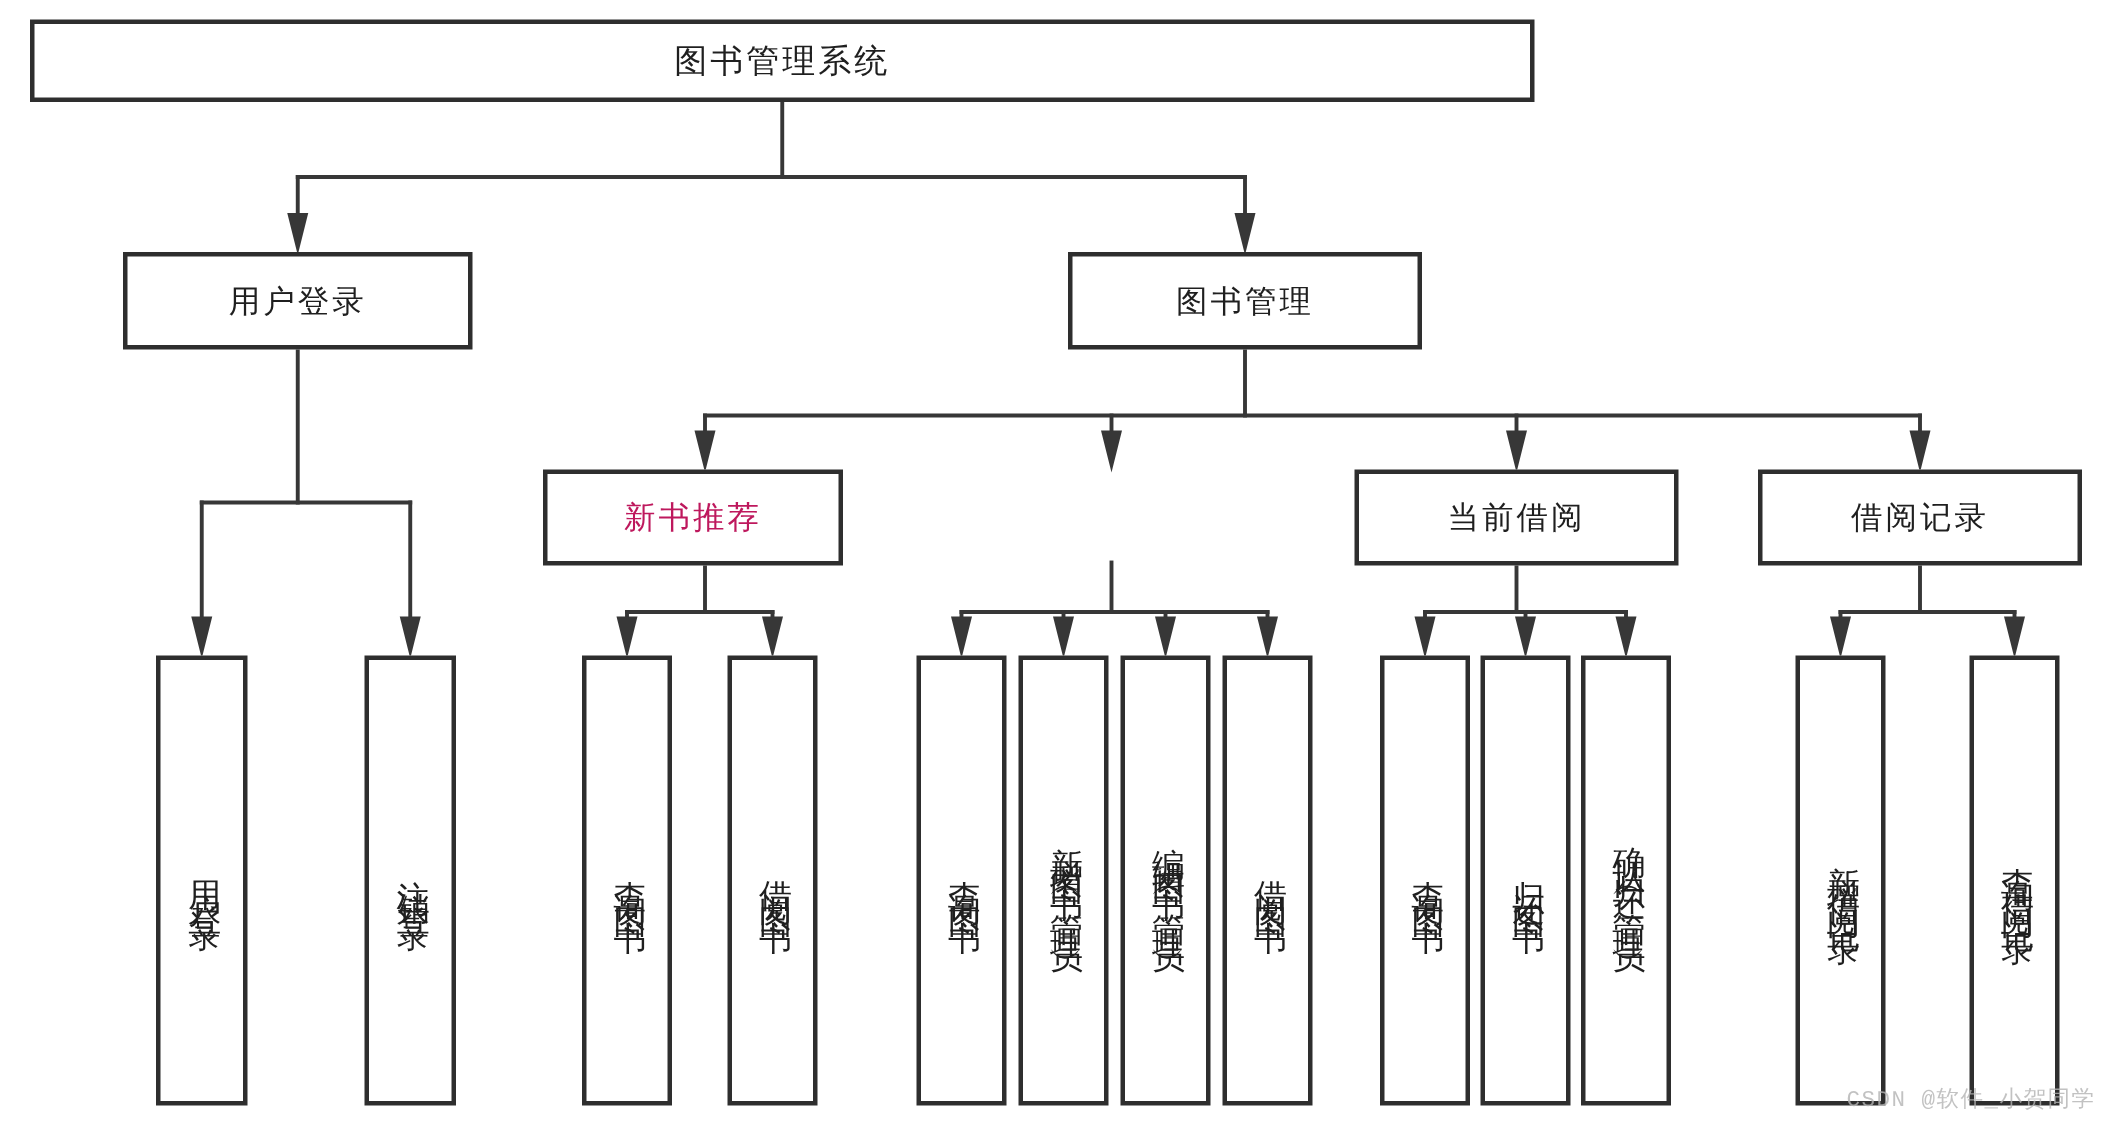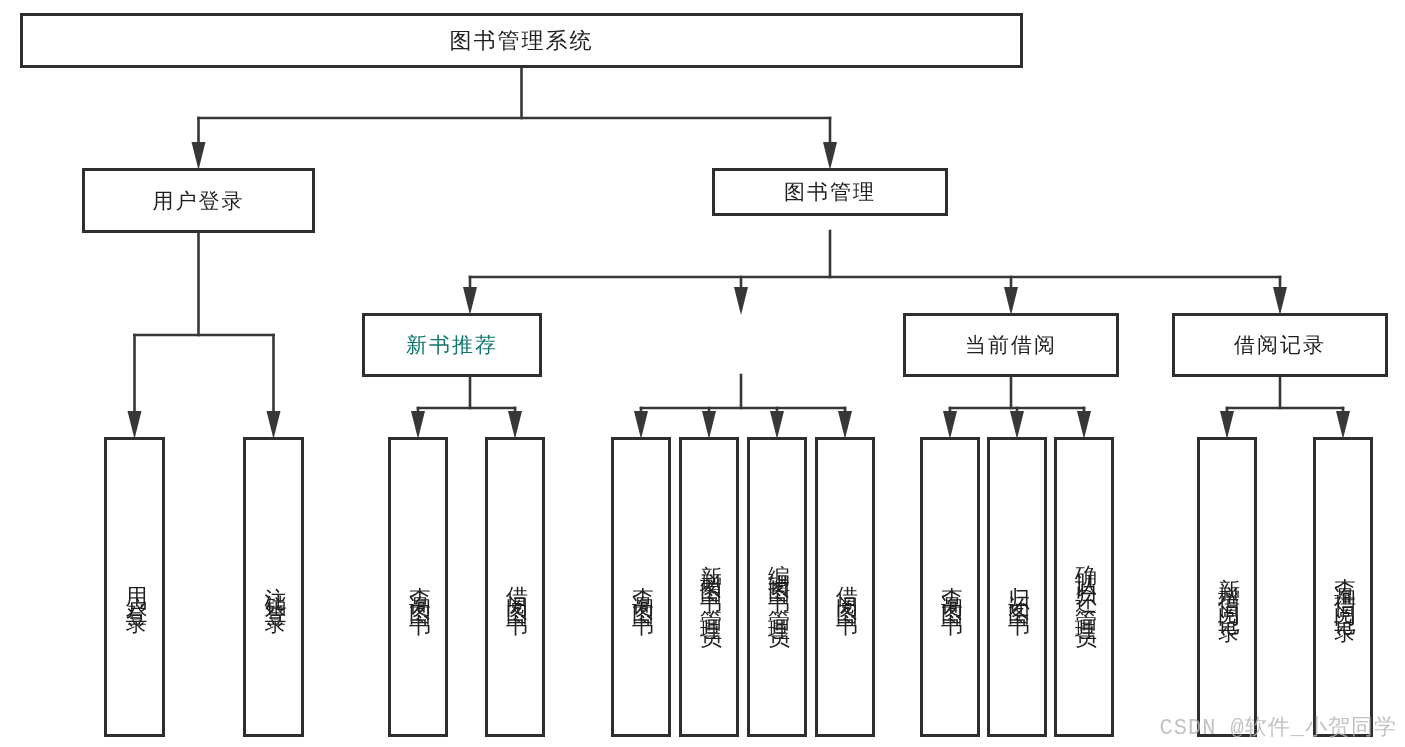--- a/index.html
+++ b/index.html
@@ -26,21 +26,21 @@
   .node.v span{
     writing-mode:vertical-rl;
     text-orientation:mixed;
     font-size:22px;
     letter-spacing:9px;
     line-height:1;
   }
   .watermark{
     position:absolute;
     right:8px;bottom:5px;
-    font-size:22px;
+    font-size:15px;
     letter-spacing:1px;
     opacity:.8;
     z-index:5;
     white-space:nowrap;
   }
 </style>
 </head>
 <body>
 
 <div class="canvas">
@@ -98,24 +98,24 @@
       <line x1="1343" y1="408" x2="1343" y2="423" stroke="#373737" stroke-width="2.6" stroke-linecap="square"></line>
       <polygon points="1343,439 1336,411 1350,411" fill="#373737"></polygon>
     </svg>
   <div class="nodes-layer">
       <div class="node h level1" style="left: 20px; top: 13px; width: 1003px; height: 55px; border-color: rgb(46, 46, 46); color: rgb(31, 31, 31);">
         <span>图书管理系统</span>
       </div>
       <div class="node h" style="left: 82px; top: 168px; width: 233px; height: 65px; border-color: rgb(46, 46, 46); color: rgb(31, 31, 31);">
         <span>用户登录</span>
       </div>
-      <div class="node h" style="left: 712px; top: 168px; width: 236px; height: 48px; border-color: rgb(46, 46, 46); color: rgb(31, 31, 31);">
+      <div class="node h" style="left: 712px; top: 168px; width: 236px; height: 65px; border-color: rgb(46, 46, 46); color: rgb(31, 31, 31);">
         <span>图书管理</span>
       </div>
-      <div class="node h" style="left: 362px; top: 313px; width: 180px; height: 64px; border-color: rgb(46, 46, 46); color: #0f766e;">
+      <div class="node h" style="left: 362px; top: 313px; width: 200px; height: 64px; border-color: rgb(46, 46, 46); color: #be185d;">
         <span>新书推荐</span>
       </div>
       <div class="node h" style="left: 903px; top: 313px; width: 216px; height: 64px; border-color: rgb(46, 46, 46); color: rgb(31, 31, 31); text-align: center;">
         <span>当前借阅</span>
       </div>
       <div class="node h" style="left: 1172px; top: 313px; width: 216px; height: 64px; border-color: rgb(46, 46, 46); color: rgb(31, 31, 31);">
         <span>借阅记录</span>
       </div>
       <div class="node v" style="left: 104px; top: 437px; width: 61px; height: 300px; border-color: rgb(46, 46, 46); color: rgb(31, 31, 31);">
         <span>用户登录</span>

